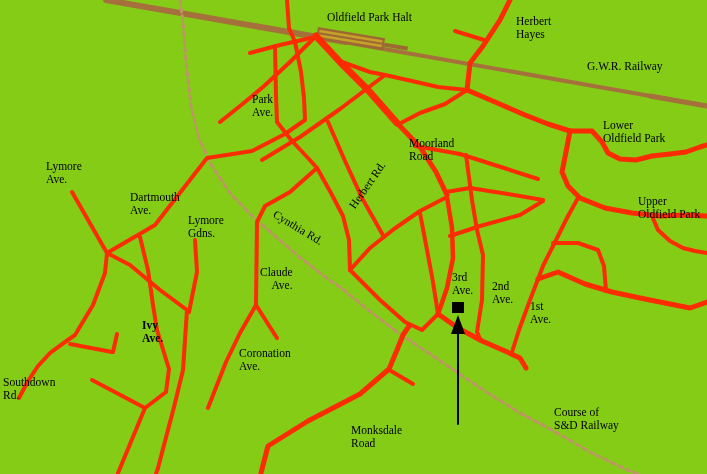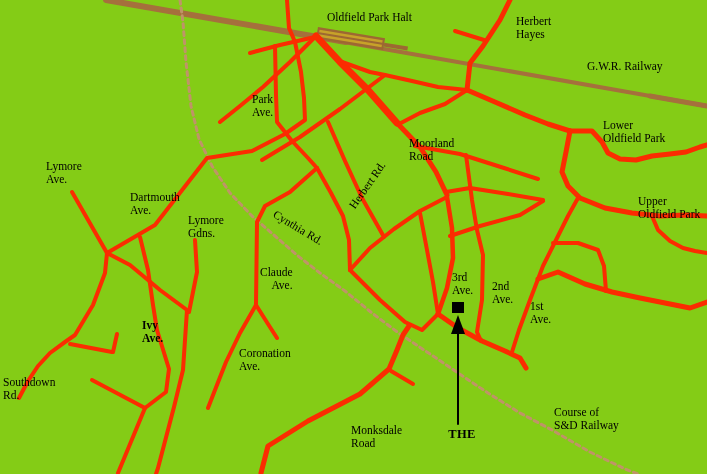--- a/index.html
+++ b/index.html
@@ -85,15 +85,15 @@
       <div class="map-label" style="left: 352px; top: 201px; transform: rotate(-55deg); transform-origin: 0px 50%;"><div>Herbert Rd.</div></div>
       <div class="map-label" style="left: 260px; top: 266px; text-align: right;"><div>Claude</div><div>Ave.</div></div>
       <div class="map-label" style="left: 142px; top: 319px; font-weight: bold;"><div>Ivy</div><div>Ave.</div></div>
       <div class="map-label" style="left: 239px; top: 347px;"><div>Coronation</div><div>Ave.</div></div>
       <div class="map-label" style="left: 3px; top: 376px;"><div>Southdown</div><div>Rd.</div></div>
       <div class="map-label" style="left: 311px; top: 424px; margin-left: 40px;"><div>Monksdale</div><div>Road</div></div>
       <div class="map-label" style="left: 452px; top: 271px;"><div>3rd</div><div>Ave.</div></div>
       <div class="map-label" style="left: 492px; top: 280px;"><div>2nd</div><div>Ave.</div></div>
       <div class="map-label" style="left: 530px; top: 300px;"><div>1st</div><div>Ave.</div></div>
       <div class="map-label" style="left: 554px; top: 406px;"><div>Course of</div><div>S&amp;D Railway</div></div>
-      <div class="map-label bold" style="left: 402px; top: 428px; width: 120px;"><div>THE</div></div>
+      <div class="map-label bold" style="left: 402px; top: 428px; width: 120px;"></div>
     </div>
 </div>
 
 </body></html>

